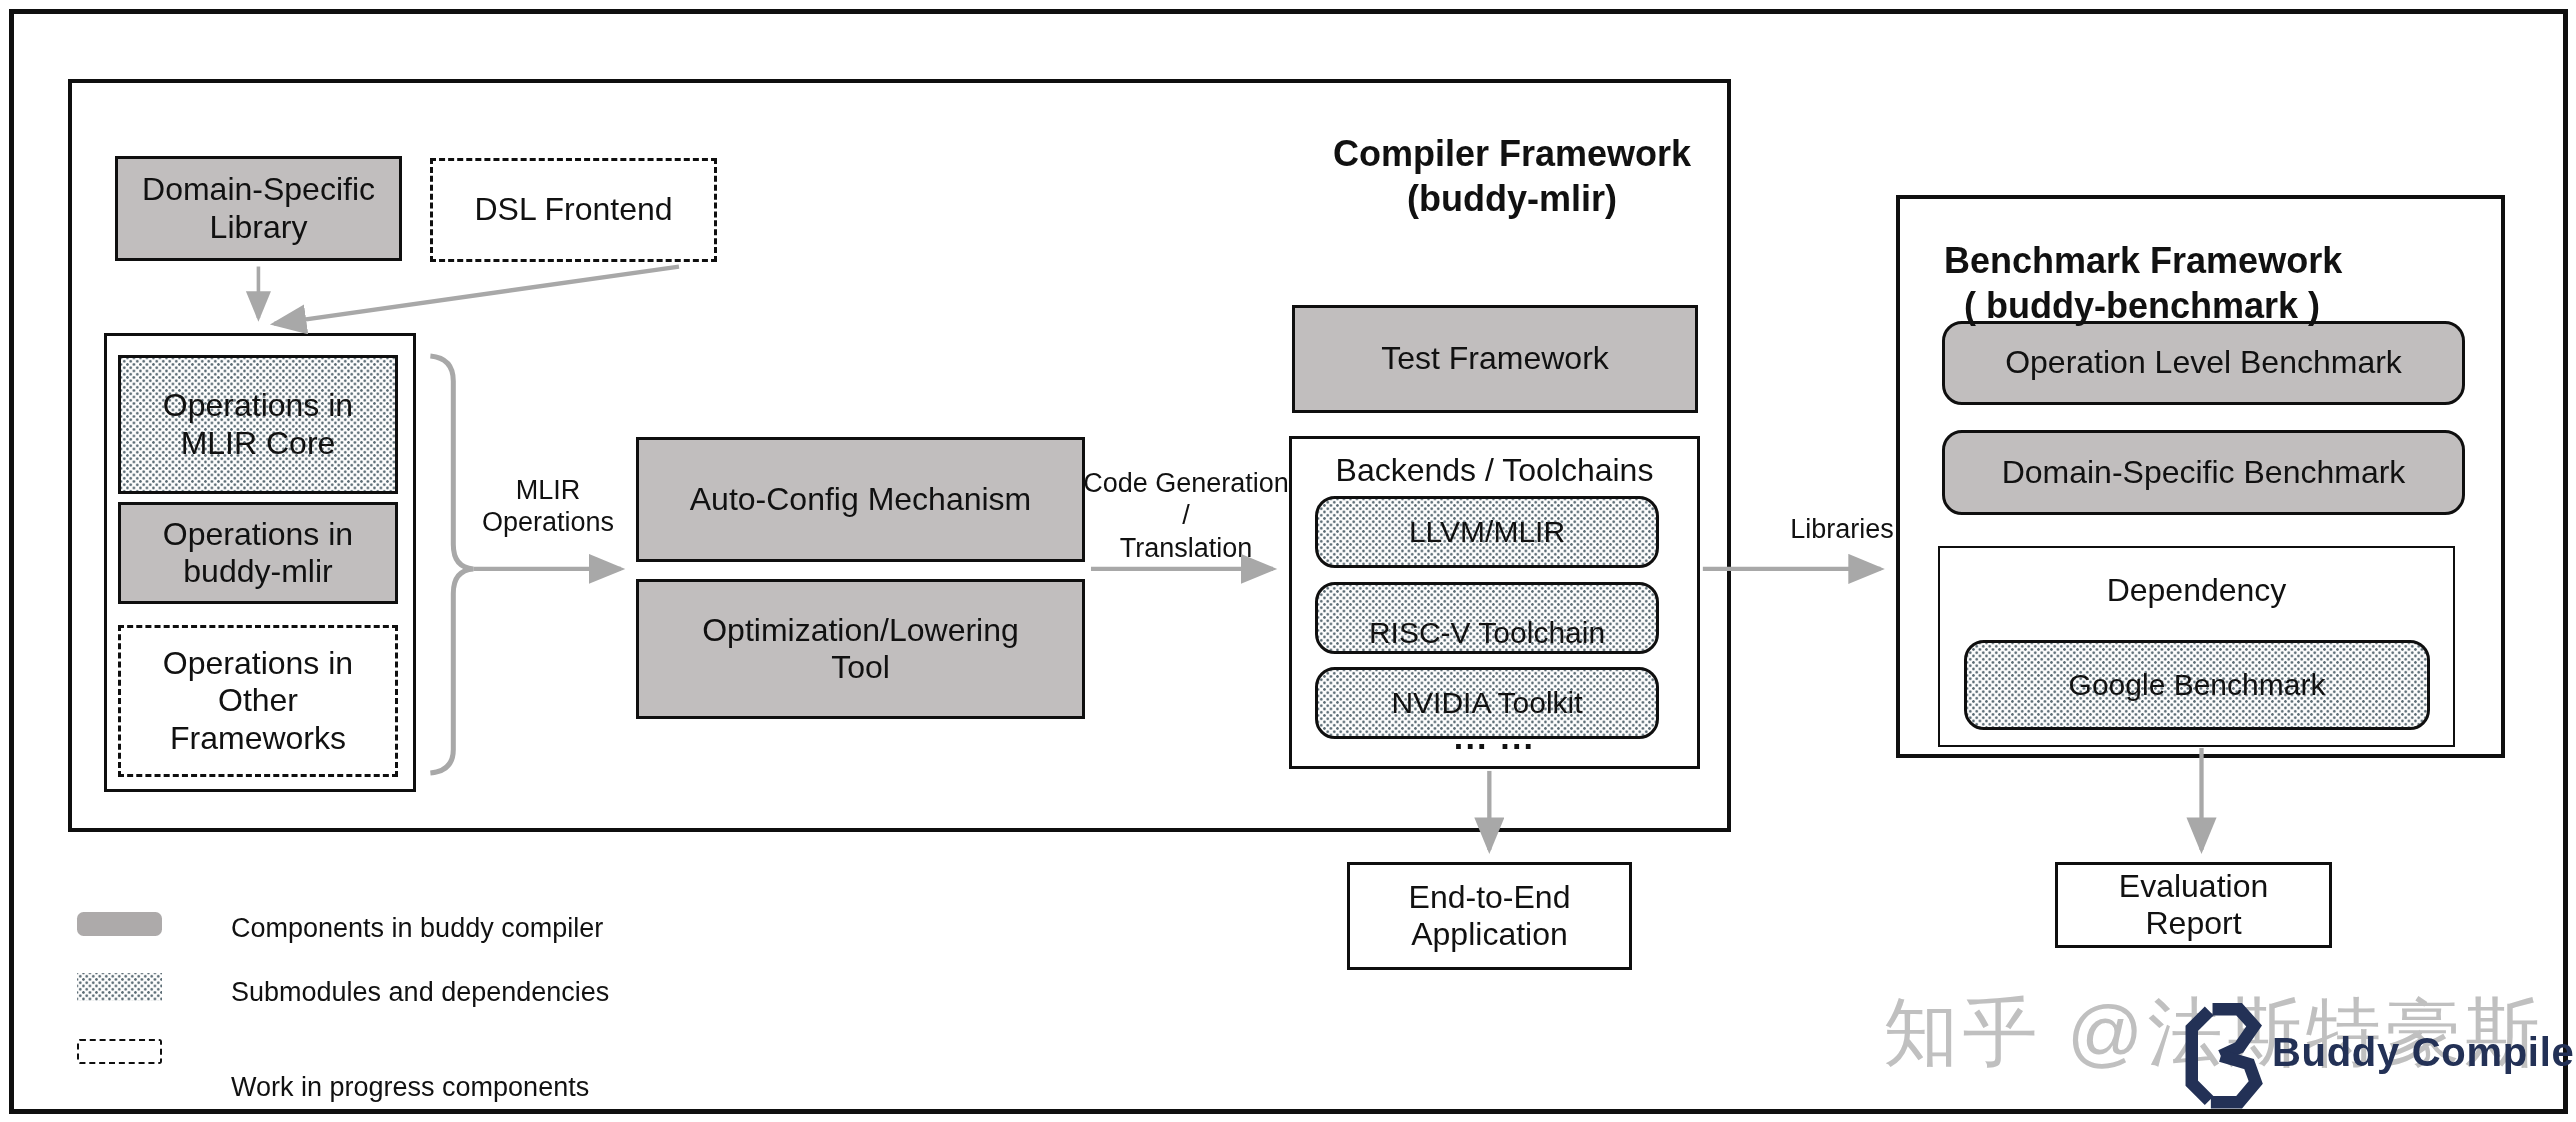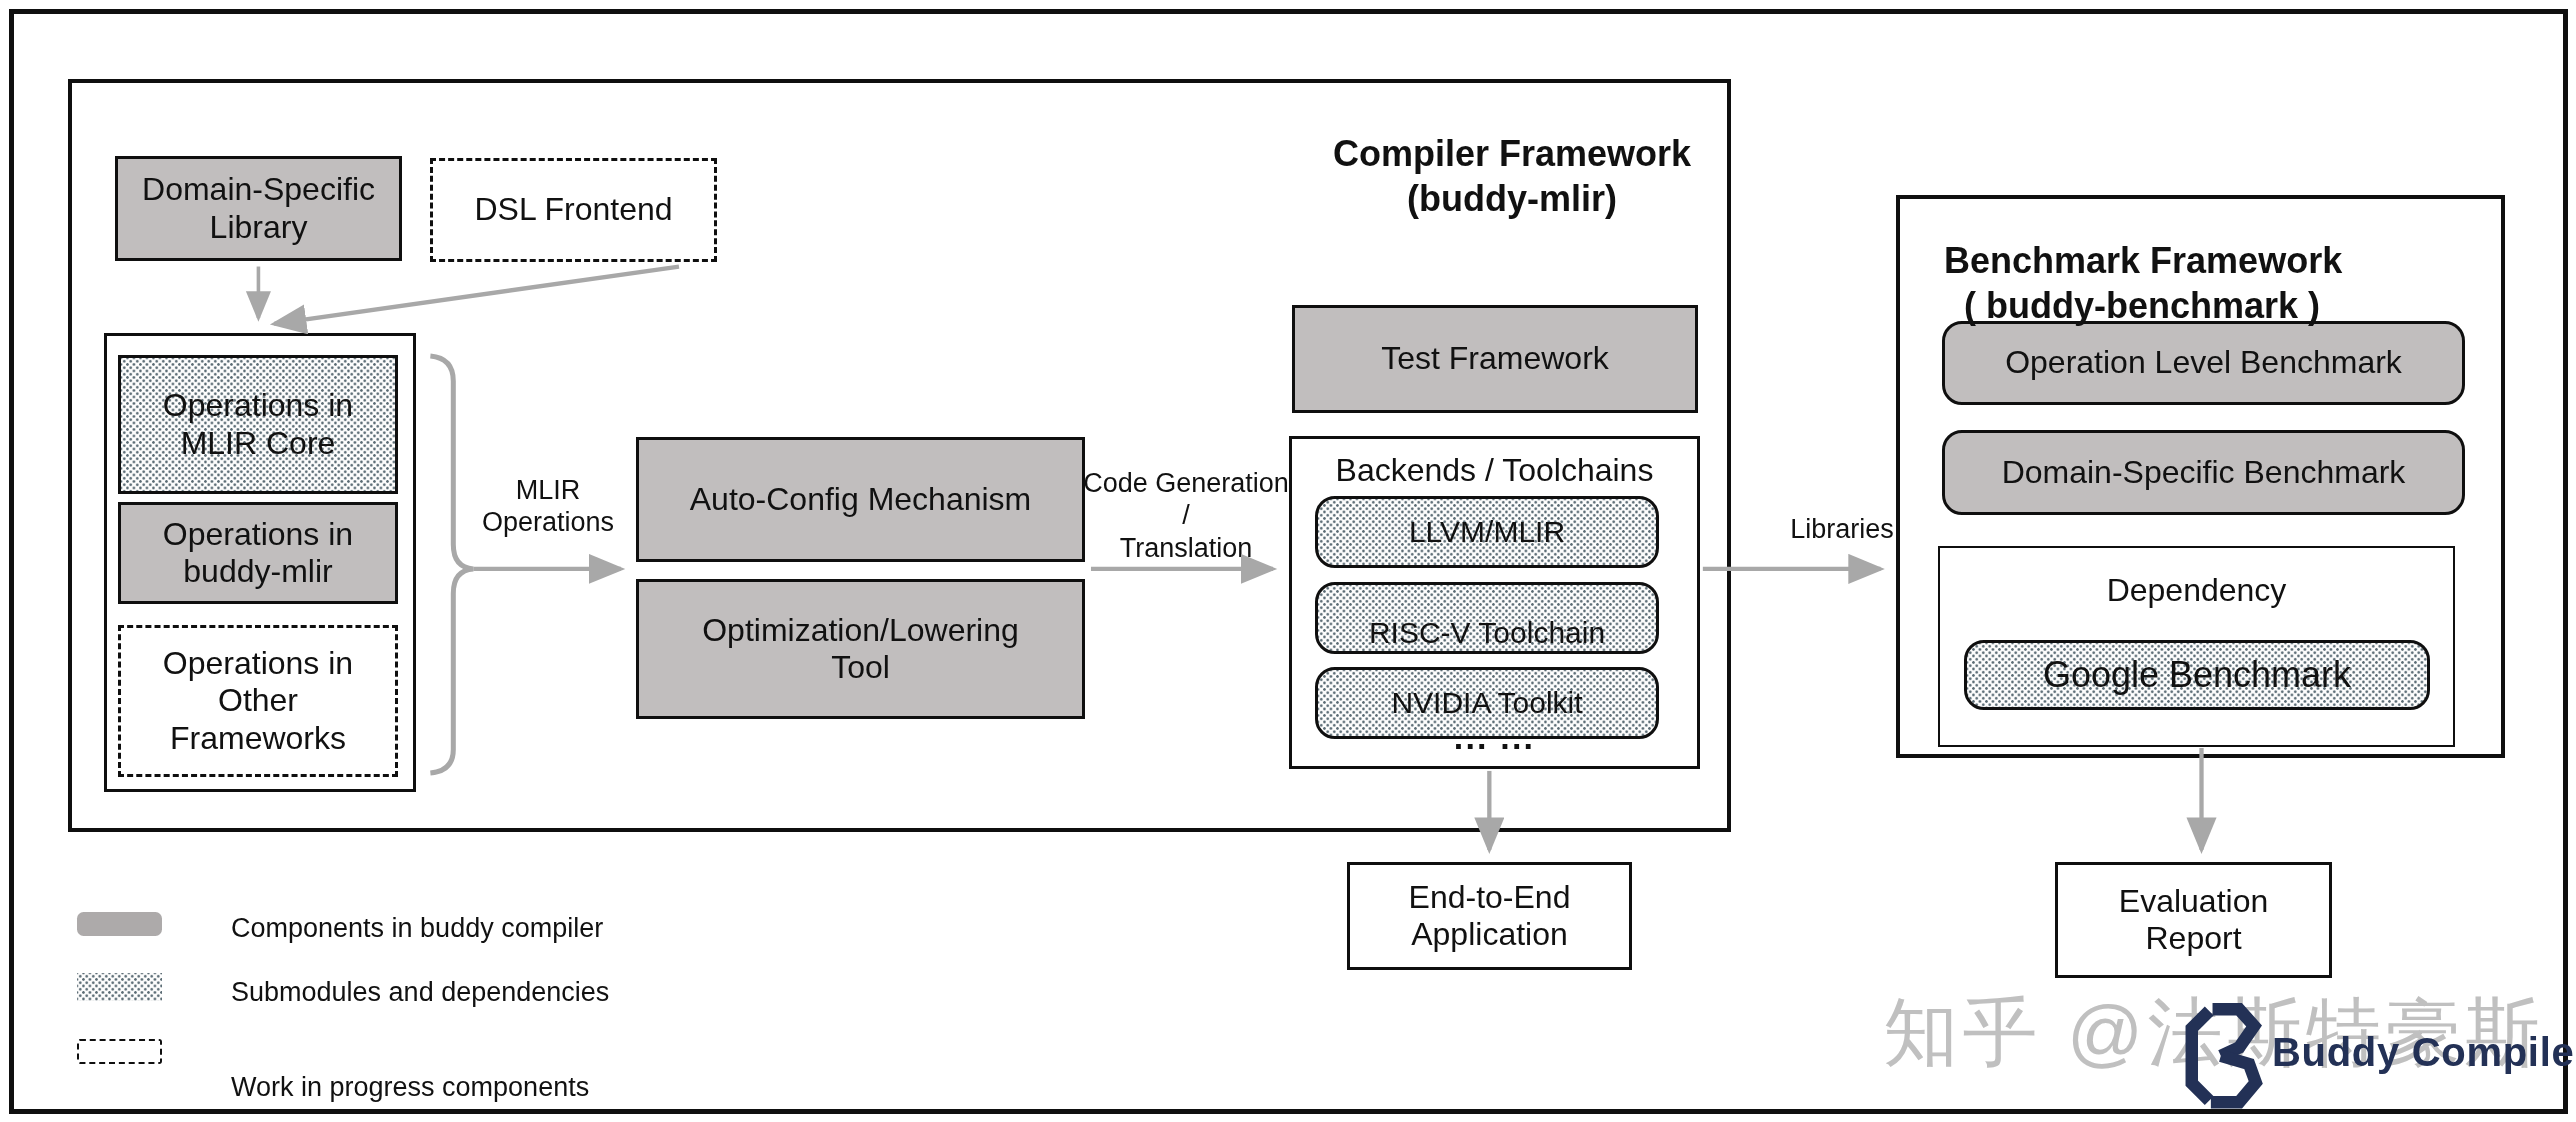--- a/index.html
+++ b/index.html
@@ -97,28 +97,28 @@
     <div style="margin-left:20px;">( buddy-benchmark )</div>
   </div>
   <div class="abs box node graybox rounded" style="left:1942px;top:321px;width:523px;height:84px;">
     <span>Operation Level Benchmark</span>
   </div>
   <div class="abs box node graybox rounded" style="left:1942px;top:430px;width:523px;height:85px;">
     <span>Domain-Specific Benchmark</span>
   </div>
   <div class="abs node" style="left:1938px;top:546px;width:517px;height:201px;border-width:2.9px;z-index:2;"></div>
   <div class="abs" style="left:1938px;top:572px;width:517px;text-align:center;font-size:32px;z-index:3;">Dependency</div>
-  <div class="abs box node dotfill rounded" style="left:1964px;top:640px;width:466px;height:70px;font-size:36px;">
+  <div class="abs box node dotfill rounded" style="left:1964px;top:640px;width:466px;height:90px;font-size:30px;">
     <span>Google Benchmark</span>
   </div>
 
   <div class="abs box node" style="left:1347px;top:862px;width:285px;height:108px;padding:0 14.3px;">
     <span class="wrapspan">End-to-End Application</span>
   </div>
-  <div class="abs box node" style="left:2055px;top:862px;width:277px;height:116px;padding:0 22px;">
+  <div class="abs box node" style="left:2055px;top:862px;width:277px;height:86px;padding:0 22px;">
     <span class="wrapspan">Evaluation Report</span>
   </div>
 
   <div class="abs edge-label" style="left:469px;top:474px;width:158px;">MLIR Operations</div>
   <div class="abs edge-label" style="left:1075px;top:467px;width:222px;">
     <div>Code Generation</div>
     <div>/</div>
     <div>Translation</div>
   </div>
   <div class="abs edge-label" style="left:1756px;top:513px;width:172px;">Libraries</div>

